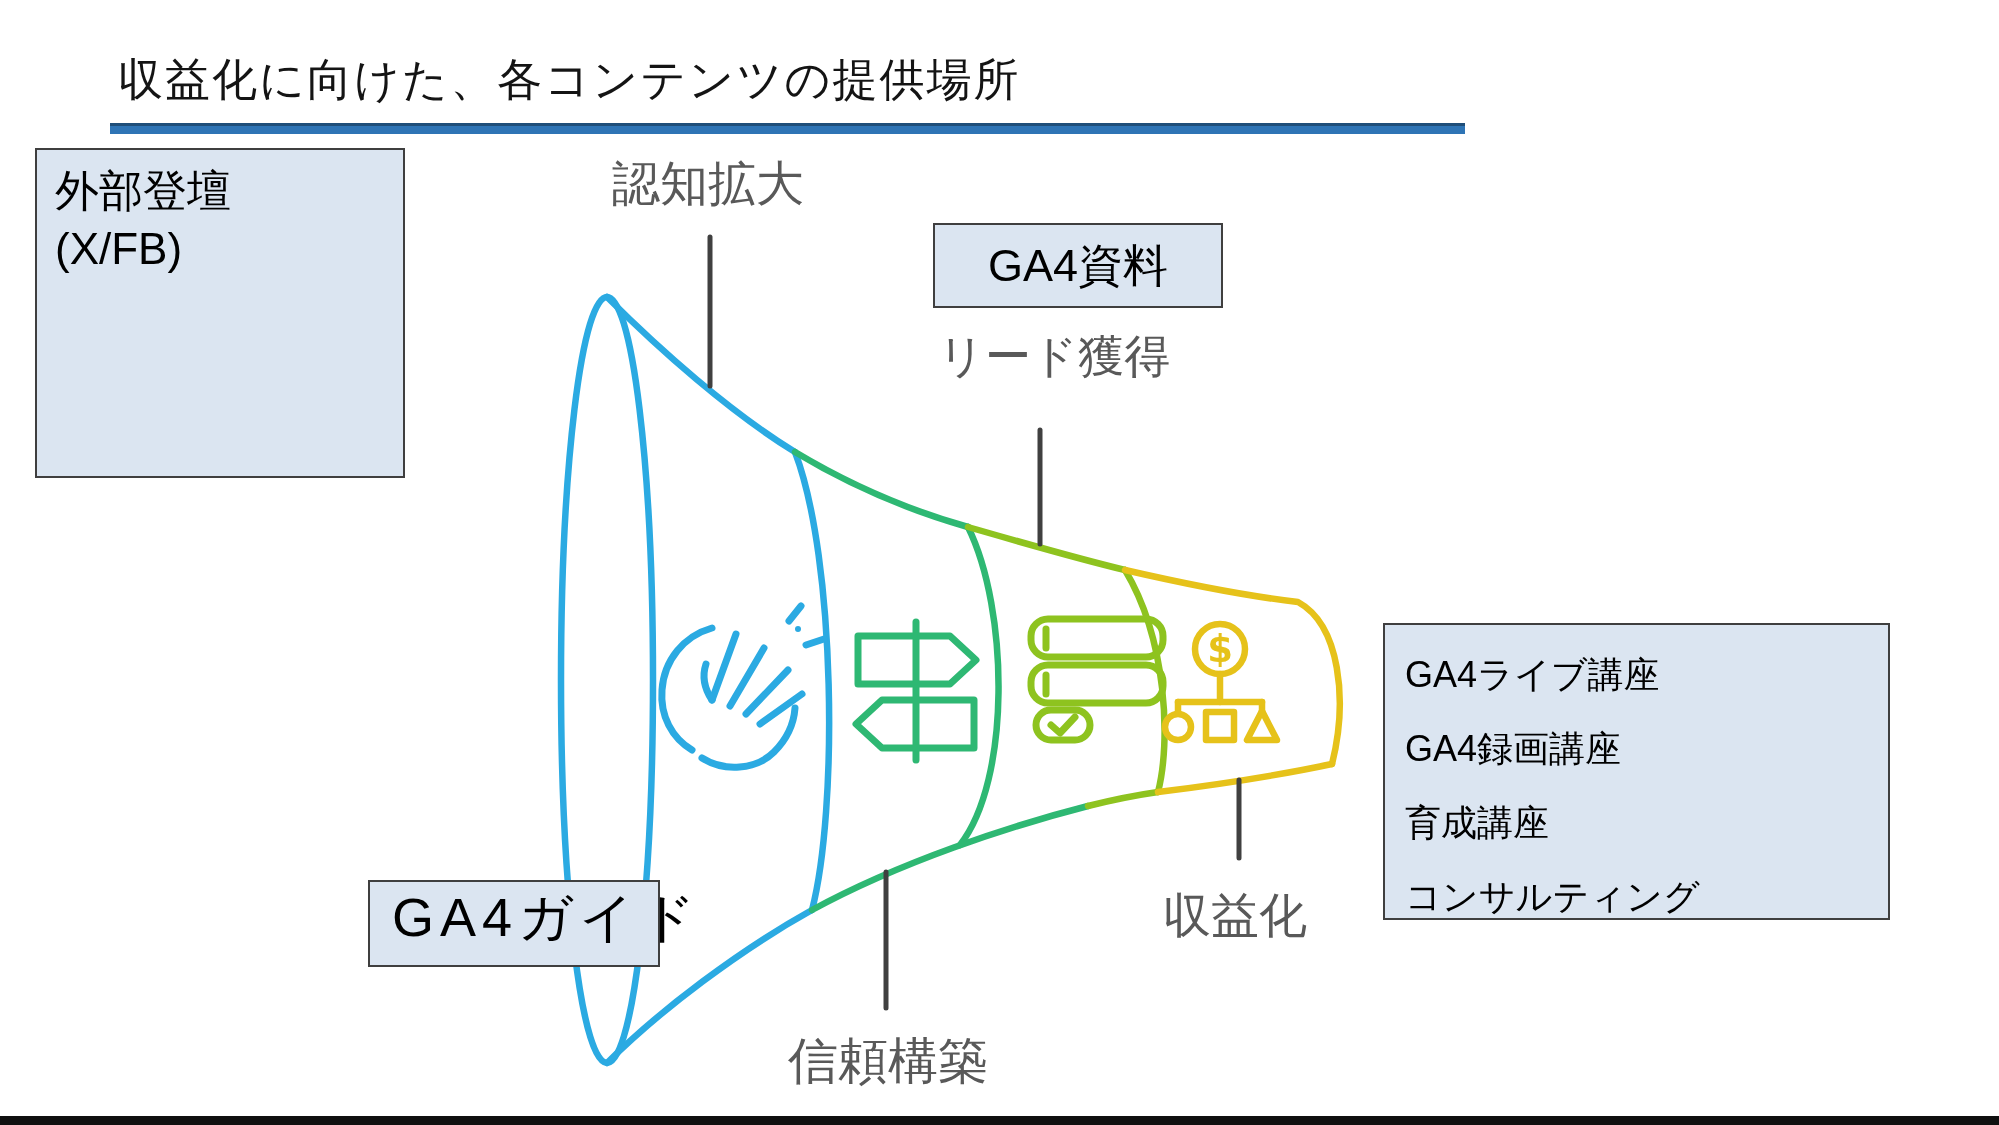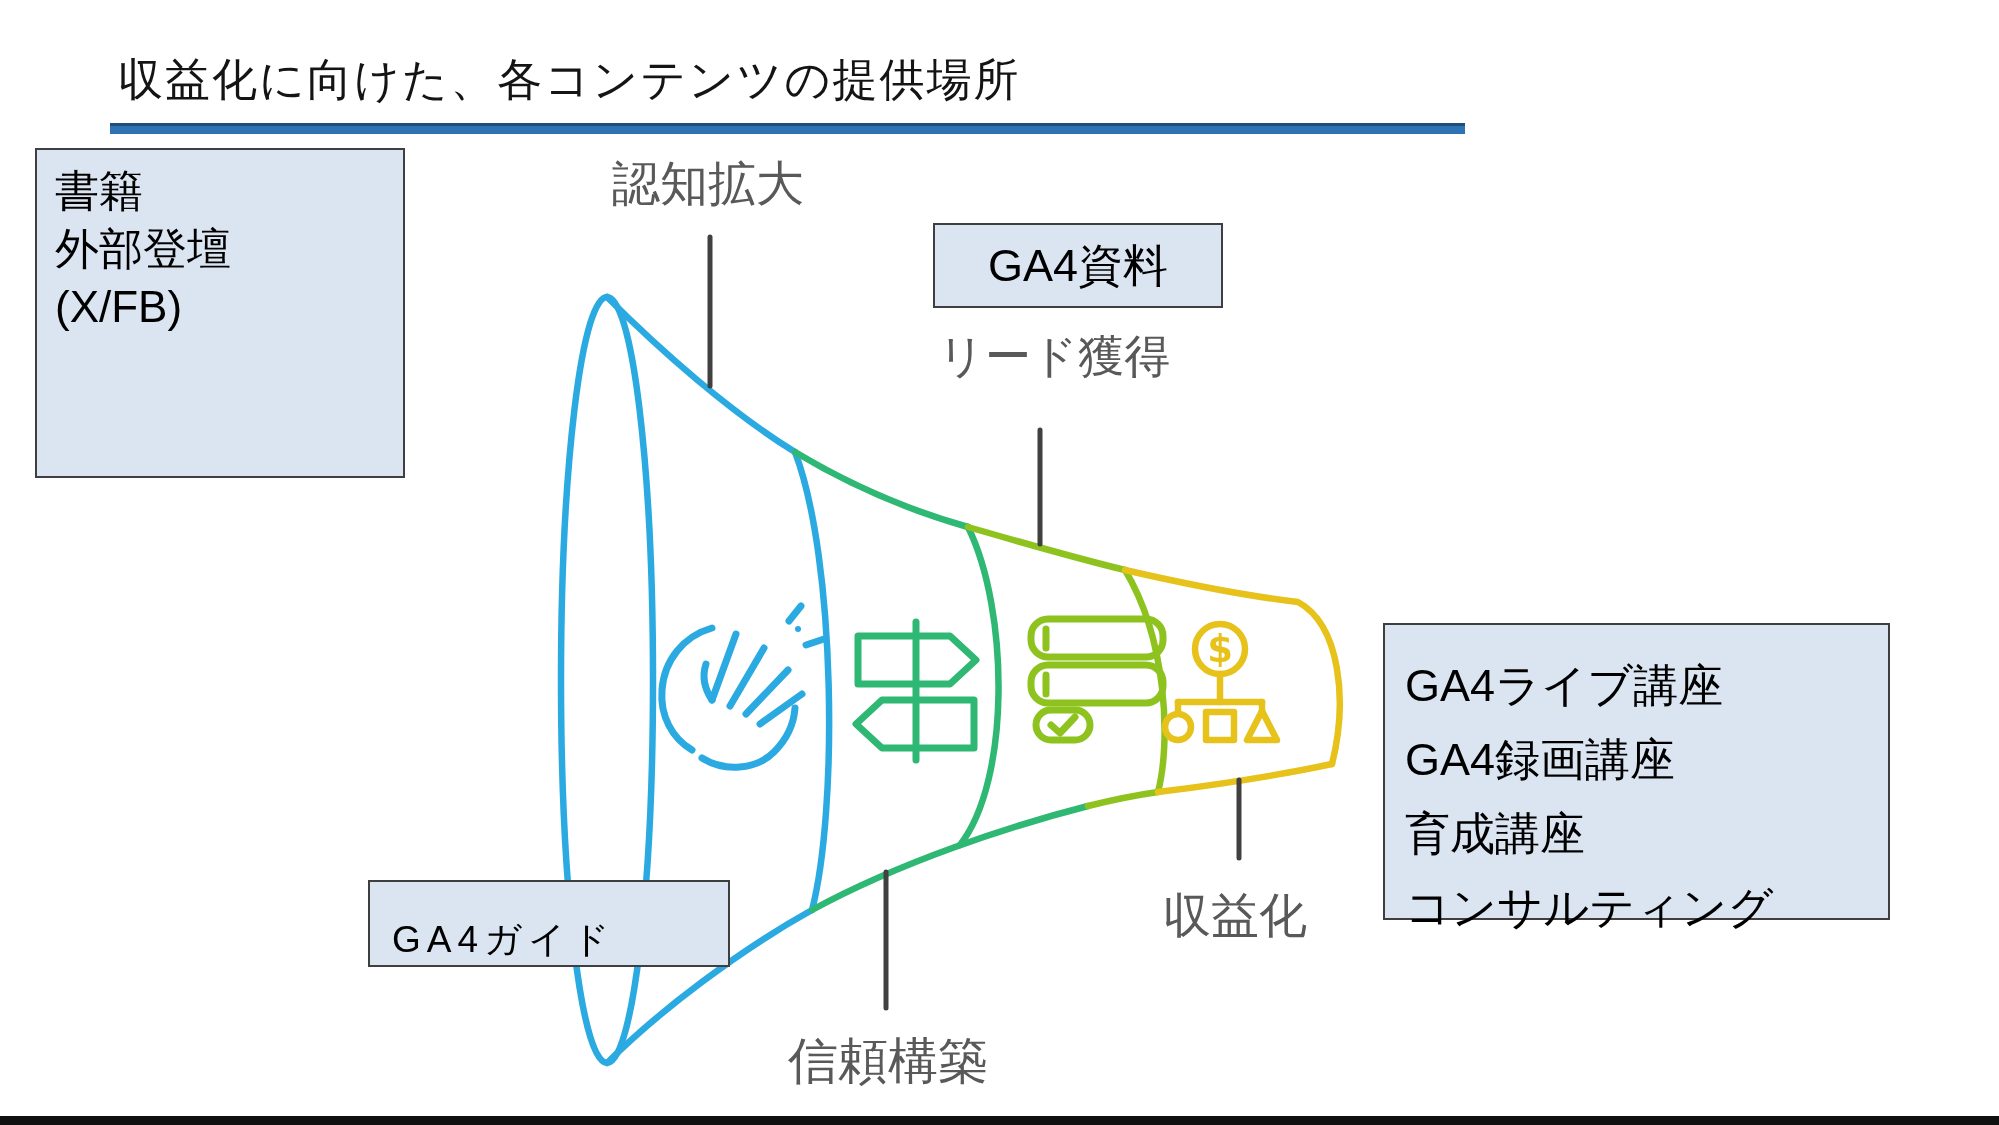--- a/index.html
+++ b/index.html
@@ -23,22 +23,22 @@
 
   
   .content-box{
     background:var(--box-fill,#DBE5F1);
     border:2px solid var(--box-border,#3f3f3f);
     box-sizing:border-box;color:#000;
   }
   .content-box .line{white-space:nowrap;}
   .box-awareness{left:35px;top:148px;width:370px;height:330px;padding:12px 0 0 18px;font-size:44px;line-height:58px;}
   .box-lead{left:933px;top:223px;width:290px;height:85px;font-size:45px;display:flex;align-items:center;justify-content:center;}
-  .box-trust{left:368px;top:880px;width:362px;height:87px;font-size:37px;display:flex;align-items:flex-end;padding-left:22px;letter-spacing:6px;}
-  .box-revenue{left:1383px;top:623px;width:507px;height:297px;padding:24px 0 0 20px;font-size:45px;line-height:74px;}
+  .box-trust{left:368px;top:880px;width:292px;height:87px;font-size:54px;display:flex;align-items:flex-start;padding-left:22px;letter-spacing:6px;}
+  .box-revenue{left:1383px;top:623px;width:507px;height:297px;padding:13px 0 0 20px;font-size:36px;line-height:74px;}
 
   
   .stage-label{color:var(--label-gray,#595959);white-space:nowrap;}
   .label-awareness{left:612px;top:152px;font-size:48px;}
   .label-lead{left:938px;top:326px;font-size:46px;}
   .label-trust{left:788px;top:1028px;font-size:50px;}
   .label-revenue{left:1163px;top:884px;font-size:48px;}
 
   
   svg.funnel{left:0;top:0;width:1999px;height:1125px;}
@@ -132,21 +132,20 @@
 
 <div class="abs slide-title">収益化に向けた、各コンテンツの提供場所</div>
 <div class="abs title-underline"></div>
 
 <div class="abs stage-label label-awareness">認知拡大</div>
 <div class="abs stage-label label-lead">リード獲得</div>
 <div class="abs stage-label label-trust">信頼構築</div>
 <div class="abs stage-label label-revenue">収益化</div>
 
 <div class="abs content-box box-awareness">
-  <div class="line">書籍</div>
   <div class="line">外部登壇</div>
   <div class="line">(X/FB)</div>
 </div>
 
 <div class="abs content-box box-lead">
   <div class="line">GA4資料</div>
 </div>
 
 <div class="abs content-box box-trust">
   <div class="line">GA4ガイド</div>

